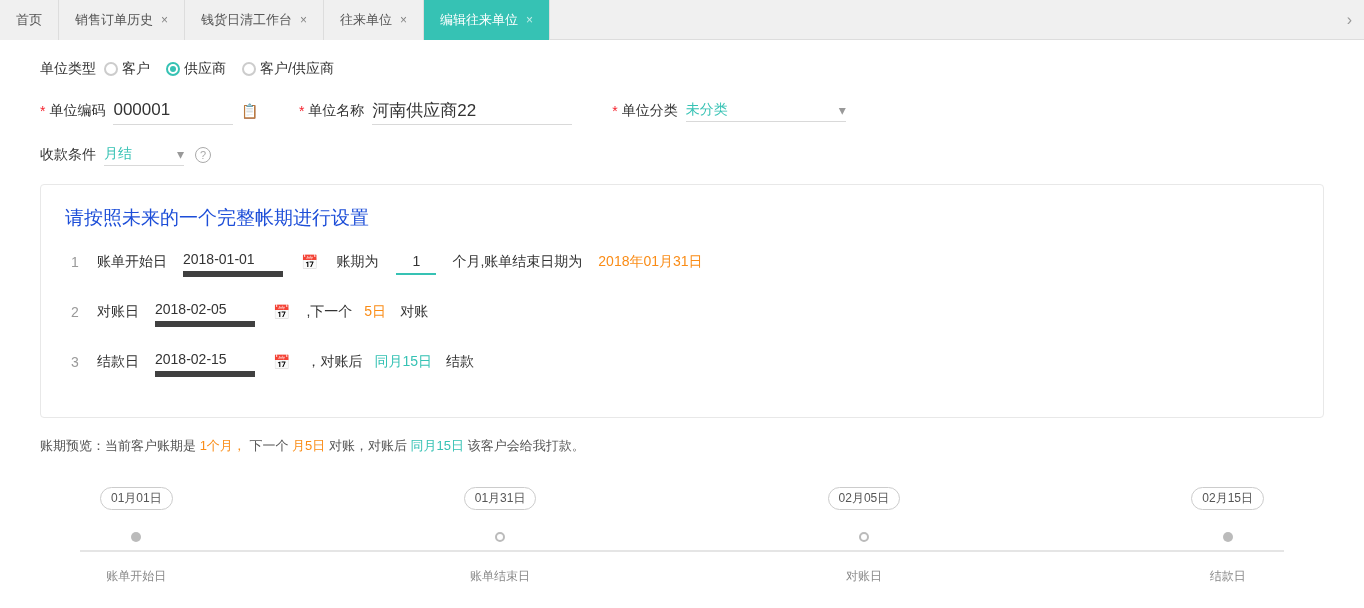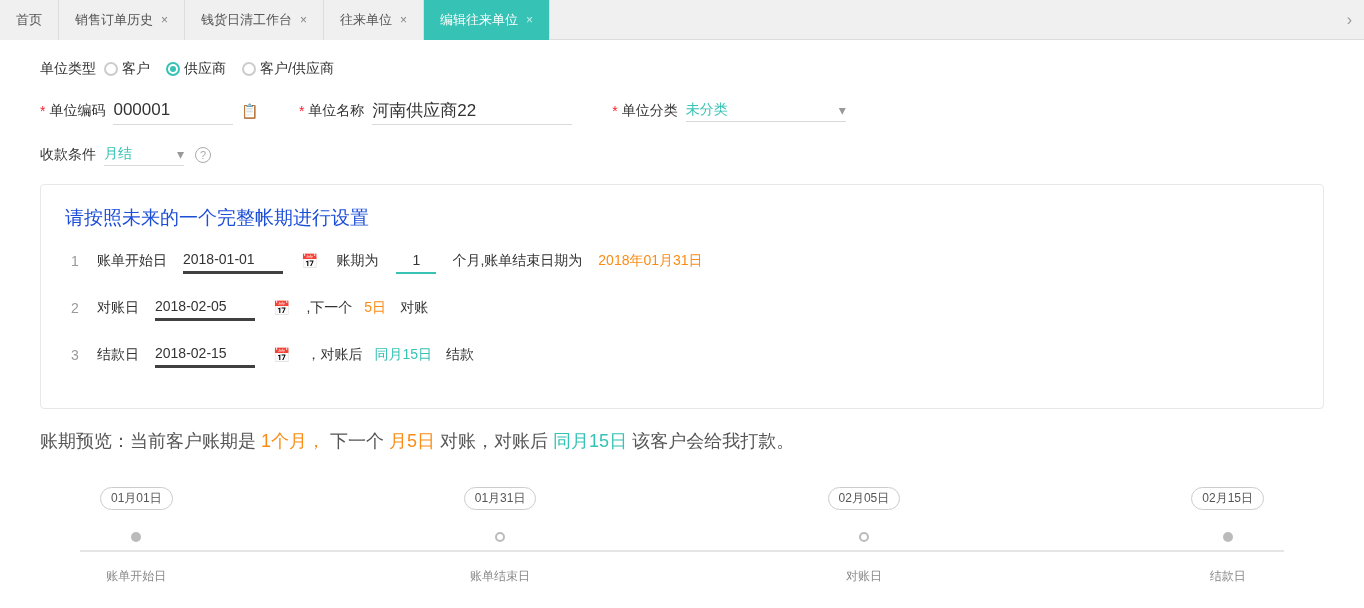--- a/index.html
+++ b/index.html
@@ -69,32 +69,32 @@
     }
     .panel-desc { color: #1d4ed8; margin-bottom: 16px; font-size: 19px; }
 
     
     .setting-row {
       display: flex; align-items: center; margin-bottom: 20px; gap: 12px;
     }
     .row-num { color: #999; width: 20px; text-align: center; }
     .row-key { color: #333; white-space: nowrap; margin-right: 4px; }
     .date-input {
-      border: none; border-bottom: 3px solid #404040; padding: 4px 0; outline: none;
+      border: none; border-bottom: 6px solid #404040; padding: 4px 0; outline: none;
       font-size: 14px; color: #333; background: transparent; width: 100px;
     }
     .month-input {
       border: none; border-bottom: 2px solid #36c2b4; padding: 4px 0; outline: none;
       font-size: 14px; color: #333; background: transparent; width: 40px; text-align: center;
     }
     .highlight-orange { color: #fa8c16; }
     .highlight-teal { color: #36c2b4; }
 
     
-    .preview-text { font-size: 18px; color: #555; margin-bottom: 20px; line-height: 1.8; }
+    .preview-text { font-size: 13px; color: #555; margin-bottom: 20px; line-height: 1.8; }
     .timeline-line {
       position: absolute; top: 50%; left: 40px; right: 40px; height: 1px;
       background: #ccc; transform: translateY(-50%);
     }
     .timeline-points { display: flex; justify-content: space-between; width: 100%; position: relative; z-index: 1; }
     .timeline-point { display: flex; flex-direction: column; align-items: center; gap: 22px; }
     .tl-dot {
       width: 10px; height: 10px; border-radius: 50%; background: #fff; border: 2px solid #bbb;
     }
     .tl-start-dot {

